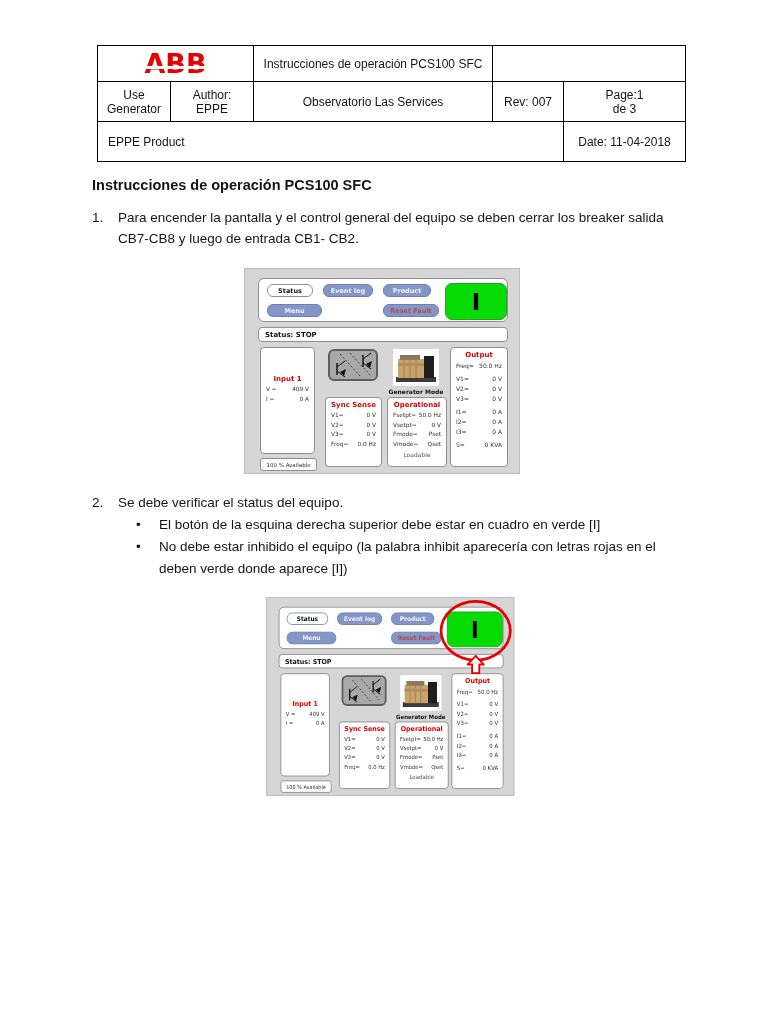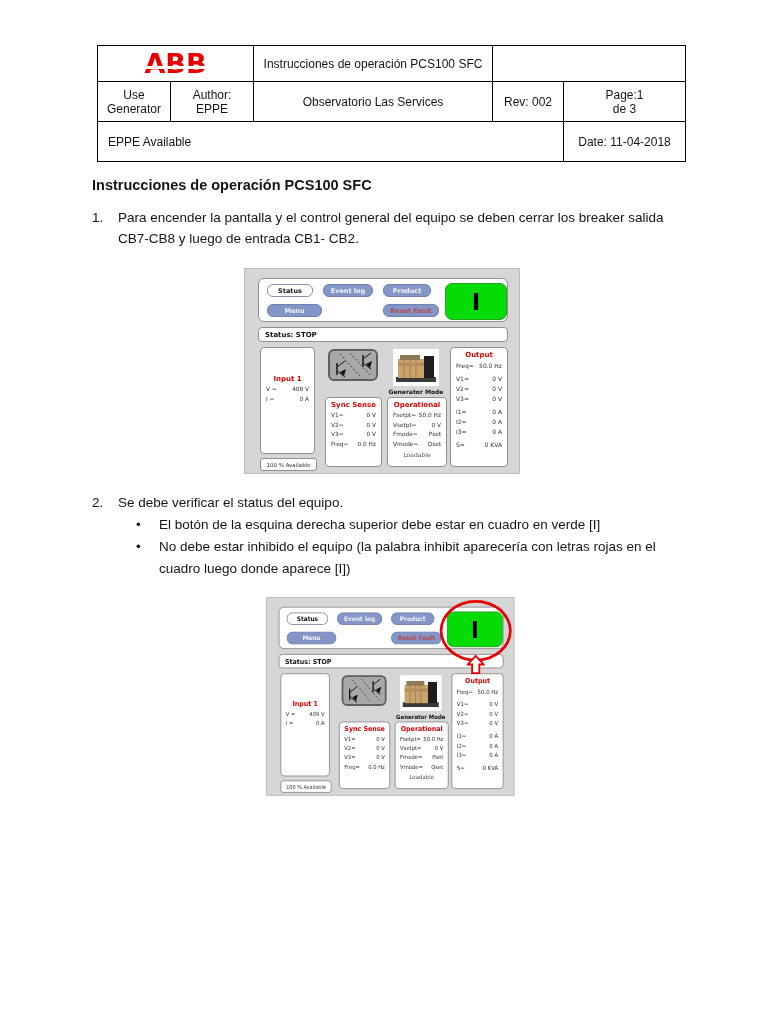--- a/index.html
+++ b/index.html
@@ -93,28 +93,28 @@
       <td colspan="2">
         <span class="abb-logo">ABB</span>
       </td>
       <td>Instrucciones de operación PCS100 SFC</td>
       <td colspan="2"></td>
     </tr>
     <tr class="r2">
       <td>Use Generator</td>
       <td>Author: EPPE</td>
       <td>Observatorio Las Services</td>
-      <td>Rev: 002</td>
+      <td>Rev: 007</td>
       <td>
         <div>Page:1</div>
         <div>de 3</div>
       </td>
     </tr>
     <tr class="r3">
-      <td colspan="4" class="c-services">EPPE Available</td>
+      <td colspan="4" class="c-services">EPPE Product</td>
       <td>Date: 11-04-2018</td>
     </tr>
   </tbody>
     </table>
 
   <div class="doc-title">Instrucciones de operación PCS100 SFC</div>
 
   <div class="step" id="step1" style="left:92px;top:207px;width:575px;">
     <span class="stepnum">1.</span>
     <span class="steptext">Para encender la pantalla y el control general del equipo se deben cerrar los breaker salida CB7-CB8 y luego de entrada CB1- CB2.</span>
@@ -260,21 +260,21 @@
     <span class="steptext">Se debe verificar el status del equipo.</span>
   </div>
 
   <div class="bullets">
     <div class="bullet">
       <span class="bdot">•</span>
       <span class="btext">El botón de la esquina derecha superior debe estar en cuadro en verde [I]</span>
     </div>
     <div class="bullet">
       <span class="bdot">•</span>
-      <span class="btext">No debe estar inhibido el equipo (la palabra inhibit aparecería con letras rojas en el cuadro luego donde aparece [I])</span>
+      <span class="btext">No debe estar inhibido el equipo (la palabra inhibit aparecería con letras rojas en el deben verde donde aparece [I])</span>
     </div>
   </div>
 
   <div class="shot shot2" id="shot2">
   <div class="hmi">
     <div class="toolbar">
       <div class="btn b-status">Status</div>
       <div class="btn b-event">Event log</div>
       <div class="btn b-product">Product</div>
       <div class="btn b-menu">Menu</div>

